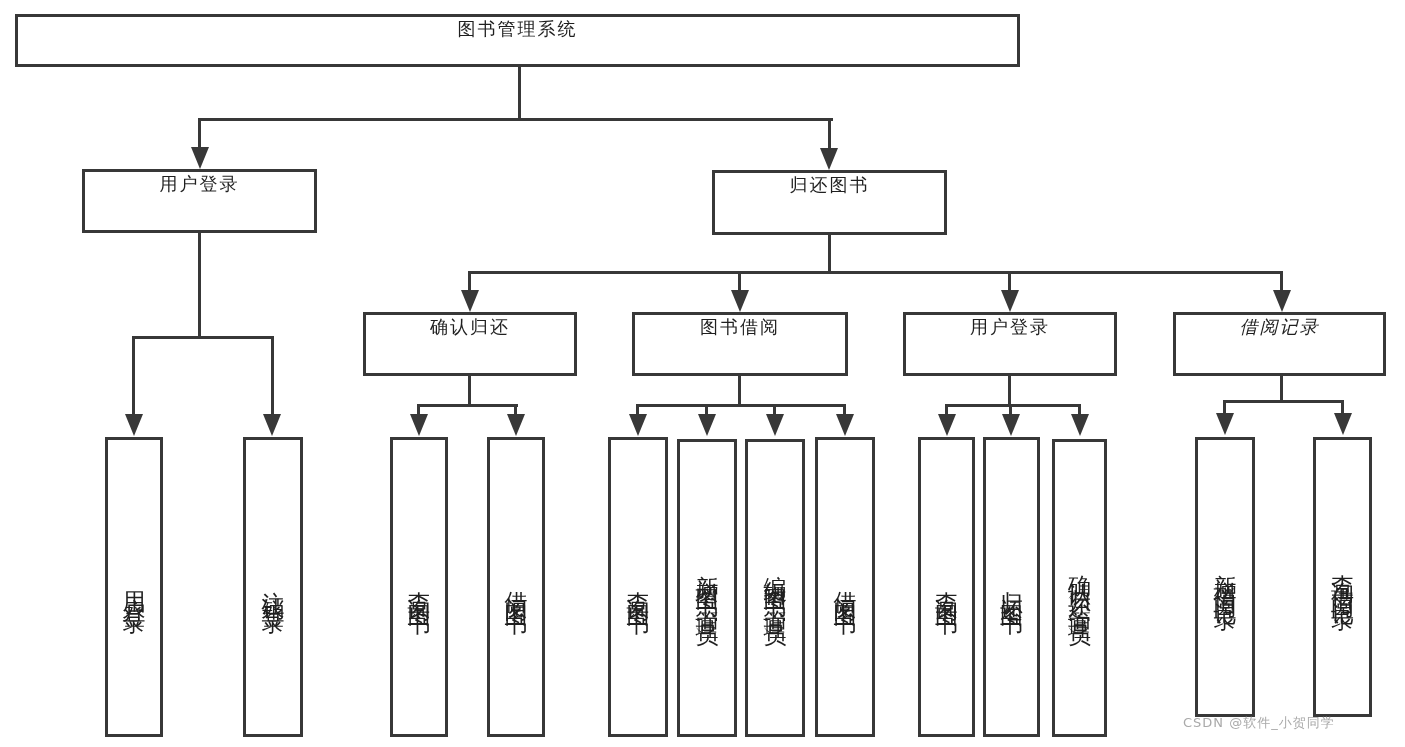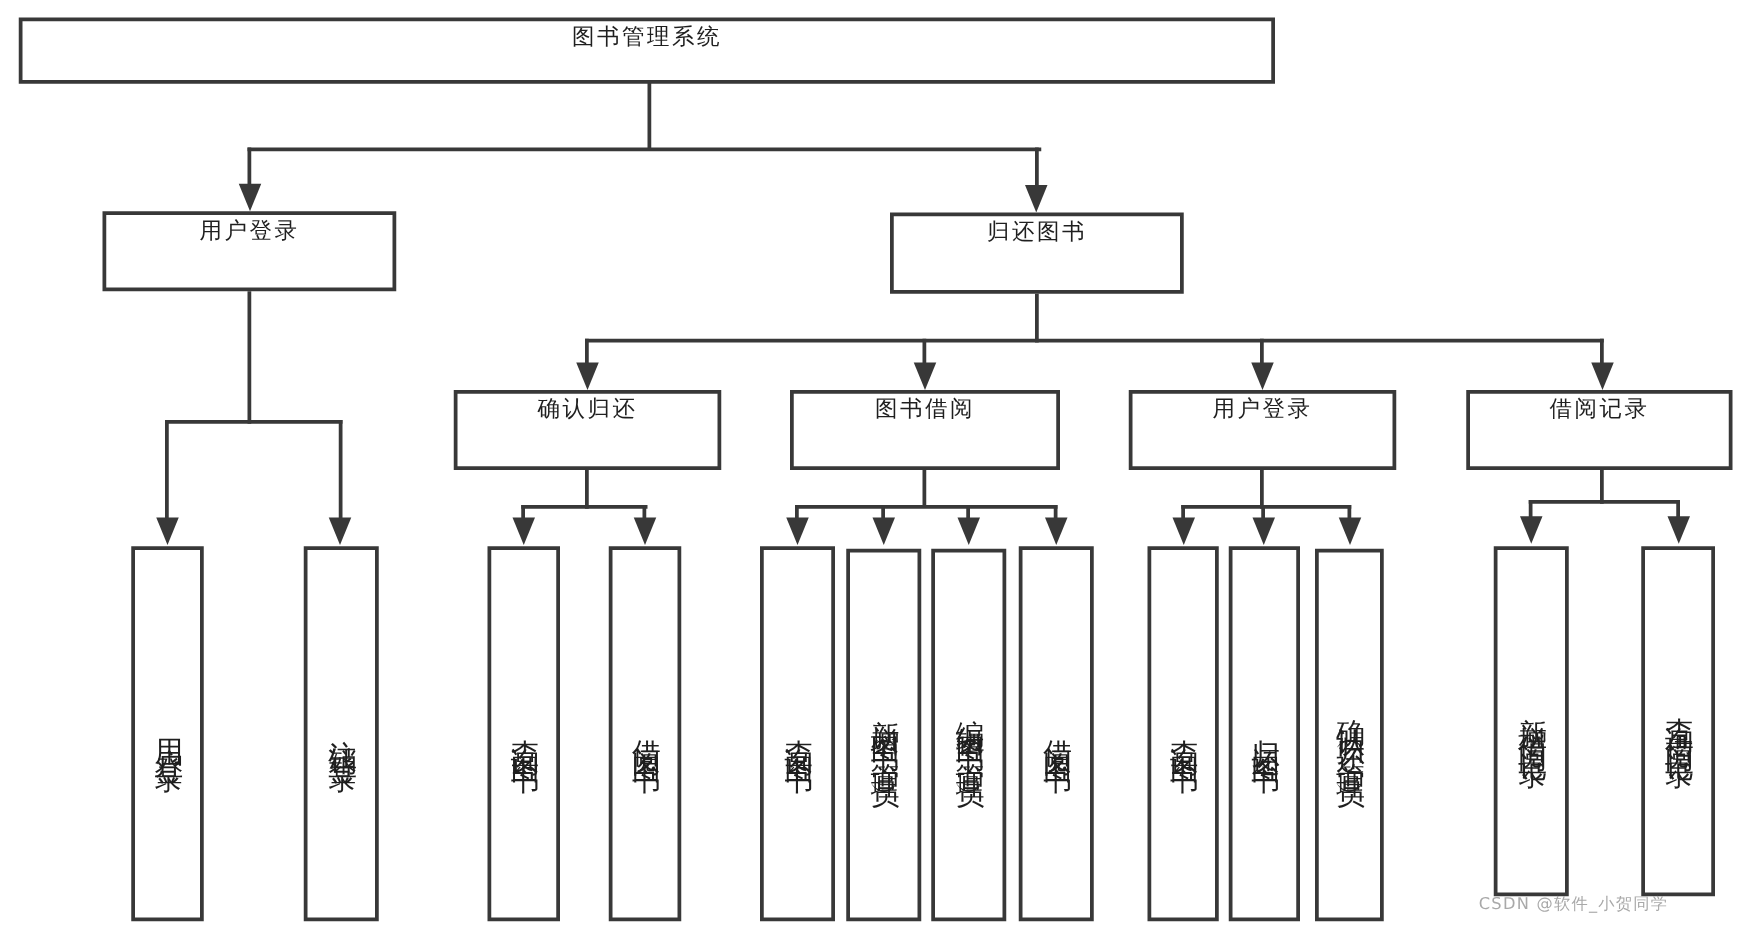--- a/index.html
+++ b/index.html
@@ -103,21 +103,21 @@
 
   <div class="hbox" style="left:363px;top:312px;width:214px;height:64px;">
     <span>确认归还</span>
   </div>
   <div class="hbox" style="left:632px;top:312px;width:216px;height:64px;">
     <span>图书借阅</span>
   </div>
   <div class="hbox" style="left:903px;top:312px;width:214px;height:64px;">
     <span>用户登录</span>
   </div>
-  <div class="hbox" style="left:1173px;top:312px;width:213px;height:64px;">
+  <div class="hbox" style="left:1173px;top:312px;width:213px;height:64px;font-style:italic;">
     <span>借阅记录</span>
   </div>
 
   <div>
     <div class="vl" style="left:468px;top:376px;height:31px;"></div>
     <div class="hl" style="left:417px;top:404px;width:101px;"></div>
     <div class="vl" style="left:417px;top:404px;height:12px;"></div>
     <div class="arr" style="left:410px;top:414px;"></div>
     <div class="vl" style="left:514px;top:404px;height:12px;"></div>
     <div class="arr" style="left:507px;top:414px;"></div>

